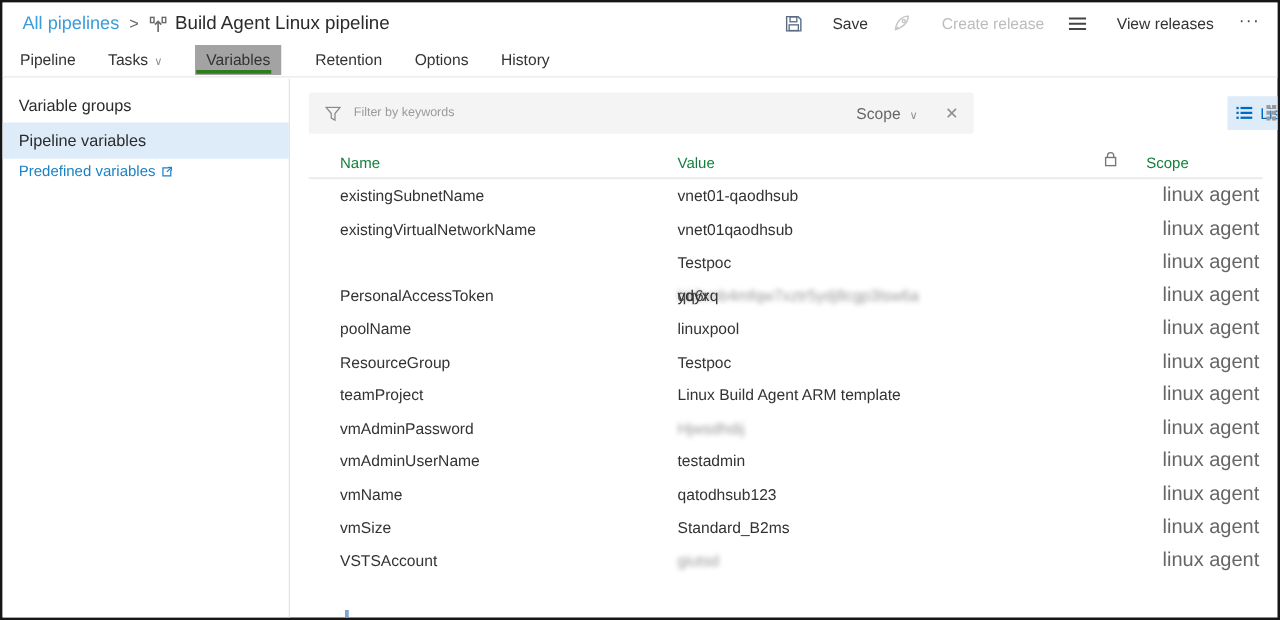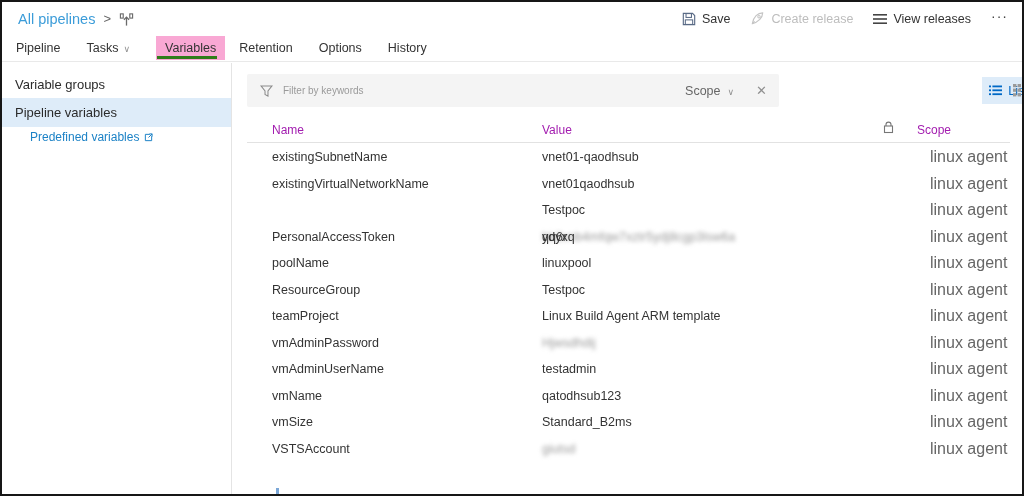--- a/index.html
+++ b/index.html
@@ -6,49 +6,49 @@
   body { background:#fff; }
   .frame { position:relative; width:1024px; height:496px; border:2px solid #161616; background:#fff; overflow:hidden; }
 
   
   .topbar { position:absolute; top:0; left:0; right:0; height:33px; display:flex; align-items:center; padding:0 14px 0 16px; background:#fff; }
   .breadcrumb-link { color:#3b9cd9; font-size:14.5px; cursor:pointer; }
   .breadcrumb-sep { color:#666; font-size:13px; margin:0 8px; }
   .title-icon { display:inline-flex; margin-right:6px; position:relative; top:1px; }
   .page-title { color:#2b2b2b; font-size:15px; }
   .actions { margin-left:auto; display:flex; align-items:center; gap:20px; }
-  .action-btn { display:flex; align-items:center; gap:6px; font-size:12.5px; color:#333; cursor:pointer; white-space:nowrap; }
+  .action-btn { display:flex; align-items:center; gap:24px; font-size:12.5px; color:#333; cursor:pointer; white-space:nowrap; }
   .action-btn.disabled { color:#bdbdbd; cursor:default; }
   .more-btn { color:#444; font-size:14px; letter-spacing:1px; cursor:pointer; padding-bottom:6px; }
 
   
   .tabbar { position:absolute; top:33px; left:0; right:0; height:27px; display:flex; align-items:center; padding-left:14px; border-bottom:1px solid #e9e9e9; background:#fff; }
   .tab { font-size:12.5px; color:#333; margin-right:26px; cursor:pointer; display:flex; align-items:center; gap:5px; }
-  .tab.highlight { background:#f9a8d4; padding:5px 9px 5px 9px; margin-right:14px; position:relative; }
+  .tab.highlight { background:#a3a3a3; padding:5px 9px 5px 9px; margin-right:27px; position:relative; }
   .tab.highlight::after { content:""; position:absolute; left:1px; right:8px; bottom:1px; height:3px; background:#2f7d1a; }
   .chev { color:#8f8f8f; font-size:9px; position:relative; top:1px; }
 
   
   .sidebar { position:absolute; top:61px; left:0; width:230px; bottom:0; background:#fff; border-right:1px solid #e4e4e4; }
   .side-item { font-size:13px; color:#2b2b2b; height:29px; line-height:29px; padding-left:13px; cursor:pointer; }
   .side-item.selected { background:#deecf9; }
   .side-item.plain { margin-top:9px; height:26px; line-height:26px; }
-  .side-link { display:flex; align-items:center; gap:5px; font-size:12px; color:#1c82c6; padding-left:28px; margin-top:3px; cursor:pointer; }
+  .side-link { display:flex; align-items:center; gap:5px; font-size:12px; color:#1c82c6; padding-left:13px; margin-top:3px; cursor:pointer; }
 
   
   .filterbar { position:absolute; left:245px; top:72px; width:532px; height:33px; background:#f4f4f4; border-radius:2px; display:flex; align-items:center; padding:0 12px 0 13px; }
   .filter-placeholder { color:#9a9a9a; font-size:10px; margin-left:10px; flex:1; }
   .scope-wrap { display:flex; align-items:center; gap:7px; color:#666; font-size:12.5px; margin-right:22px; cursor:pointer; }
   .close-icon { color:#8f8f8f; font-size:13px; cursor:pointer; }
 
   .list-btn { position:absolute; left:952px; top:75px; width:53px; height:27px; background:#deecf9; color:#0069c6; font-size:12.5px; display:flex; align-items:center; justify-content:center; gap:6px; cursor:pointer;margin-left:28px; }
   .grid-btn { position:absolute; left:1011px; top:82px; cursor:pointer; }
 
   
-  .thead { position:absolute; left:231px; right:0; top:119px; height:22px; font-size:12px; color:#a21caf;text-decoration:underline; }
+  .thead { position:absolute; left:231px; right:0; top:119px; height:22px; font-size:12px; color:#15803d;text-decoration:underline; }
   .thead .col-name { position:absolute; left:39px; top:2px; }
   .thead .col-value { position:absolute; left:309px; top:2px; }
   .thead .col-lock { position:absolute; left:650px; top:0; }
   .thead .col-scope { position:absolute; left:684px; top:2px; }
   .thead-line { position:absolute; left:245px; right:12px; top:140px; height:1px; background:#e2e2e2; }
 
   .rows { position:absolute; left:231px; right:0; top:142px; }
   .table-row { position:relative; height:26.5px; cursor:default; }
   .table-row span { position:absolute; top:50%; transform:translateY(-50%); white-space:nowrap; }
   .cell-name { left:39px; font-size:12.5px; color:#333; }
@@ -69,20 +69,21 @@
     <span class="breadcrumb-link">All pipelines</span>
     <span class="breadcrumb-sep">&gt;</span>
     <span class="title-icon">
       <svg width="15" height="15" viewBox="0 0 16 16">
         <rect x="1.5" y="2" width="3" height="4.5" fill="none" stroke="#6a6a6a" stroke-width="1.2"></rect>
         <rect x="11.5" y="2" width="3" height="4.5" fill="none" stroke="#6a6a6a" stroke-width="1.2"></rect>
         <path d="M8 14.5V6" stroke="#6a6a6a" stroke-width="1.4" fill="none"></path>
         <path d="M5.3 8.2 8 5.5l2.7 2.7" stroke="#6a6a6a" stroke-width="1.4" fill="none"></path>
       </svg>
     </span>
+    <span class="page-title">Build Agent Linux pipeline</span>
 
     <div class="actions">
       <div class="action-btn">
         <span>
           <svg width="14" height="14" viewBox="0 0 16 16">
             <path d="M1.5 1.5h10.5l2.5 2.5v10.5H1.5z" fill="none" stroke="#5a6b86" stroke-width="1.3"></path>
             <rect x="4.6" y="1.8" width="6.2" height="4.4" fill="none" stroke="#5a6b86" stroke-width="1.2"></rect>
             <rect x="3.8" y="9" width="8.4" height="5.2" fill="none" stroke="#5a6b86" stroke-width="1.2"></rect>
           </svg>
         </span>

